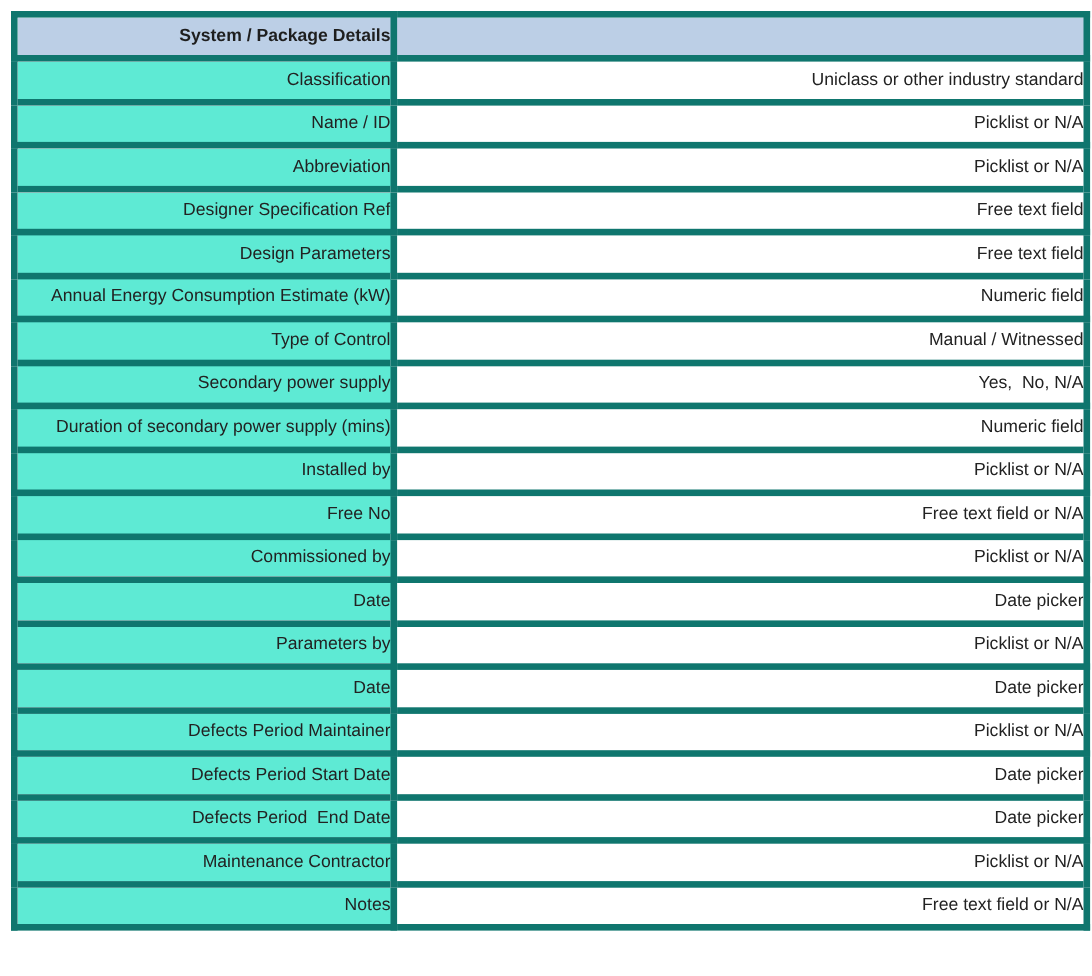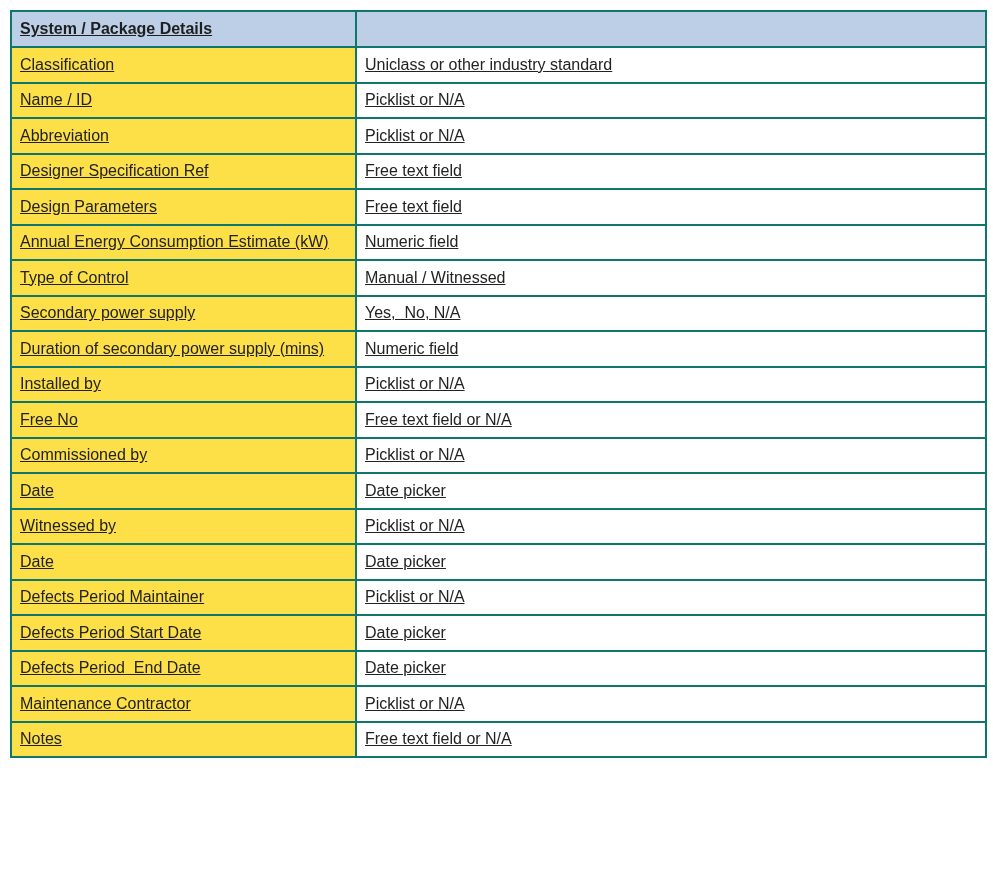--- a/index.html
+++ b/index.html
@@ -22,38 +22,37 @@
     }
     table.details {
       border-collapse: collapse;
       width: 975px;
       table-layout: fixed;
     }
     table.details col.c1 { width: 345px; }
     table.details col.c2 { width: 630px; }
     table.details th,
     table.details td {
-      border: 2px solid #0f766e;
+      border: 6px solid #0f766e;
       height: 33.5px;
       padding: 0 0 0 8px;
-      text-align: left;
+      text-align: right;
       vertical-align: middle;
       white-space: pre;
       overflow: hidden;
-      text-decoration: underline;
     }
     table.details tr:nth-child(odd) td { border-bottom-width: 1.5px; }
     table.details th {
       background: #bccfe6;
       font-weight: bold;
       height: 34px;
       color: #1e1e1e;
     }
     table.details td.label {
-      background: #fde047;
+      background: #5eead4;
     }
     table.details td.value {
       background: #ffffff;
     }
   </style>
 </head>
 <body>
 
 <div class="wrap">
   <table class="details">
@@ -114,21 +113,21 @@
         </tr>
       <tr>
           <td class="label">Commissioned by</td>
           <td class="value">Picklist or N/A</td>
         </tr>
       <tr>
           <td class="label">Date</td>
           <td class="value">Date picker</td>
         </tr>
       <tr>
-          <td class="label">Witnessed by</td>
+          <td class="label">Parameters by</td>
           <td class="value">Picklist or N/A</td>
         </tr>
       <tr>
           <td class="label">Date</td>
           <td class="value">Date picker</td>
         </tr>
       <tr>
           <td class="label">Defects Period Maintainer</td>
           <td class="value">Picklist or N/A</td>
         </tr>

